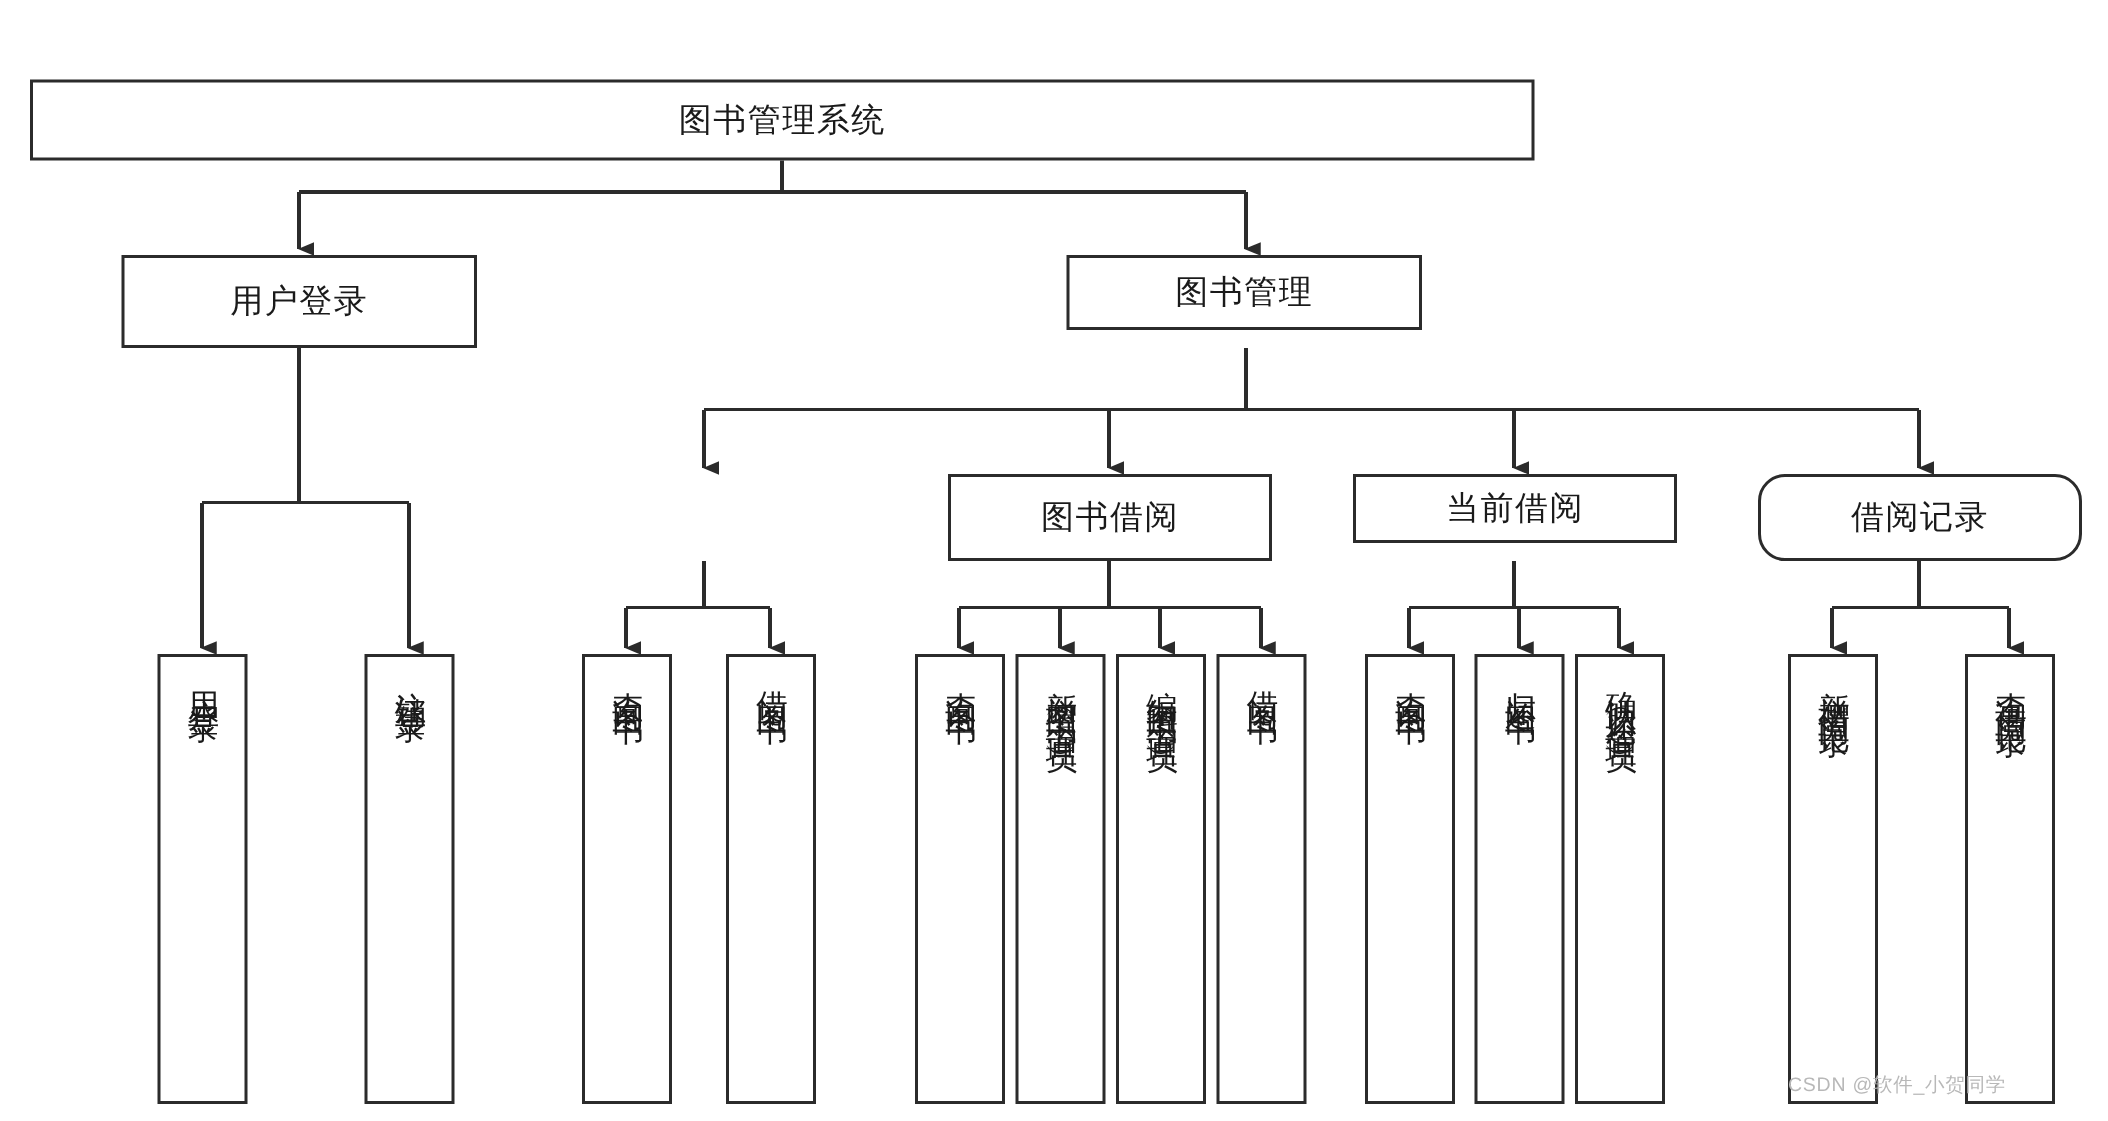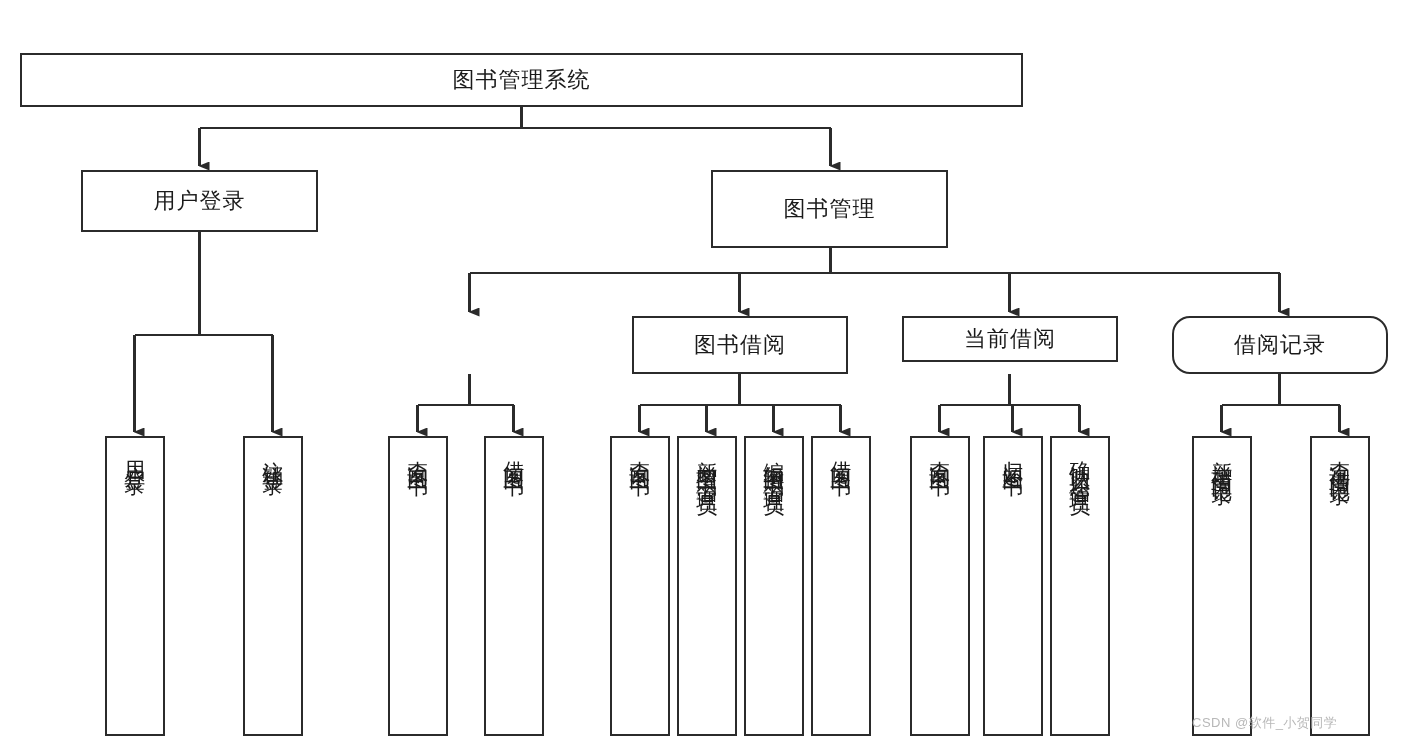--- a/index.html
+++ b/index.html
@@ -125,21 +125,21 @@
     </g>
   </svg>
 
   <div class="node horiz" style="left:20px; top:13px; width:1003px; height:54px;margin-top:40px;">
     <span>图书管理系统</span>
   </div>
 
   <div class="node horiz" style="left:81px; top:170px; width:237px; height:62px;">
     <span>用户登录</span>
   </div>
-  <div class="node horiz" style="left:711px; top:170px; width:237px; height:78px;">
+  <div class="node horiz" style="left:711px; top:170px; width:237px; height:50px;">
     <span>图书管理</span>
   </div>
 
   <div class="node horiz" style="left:632px; top:316px; width:216px; height:58px;">
     <span>图书借阅</span>
   </div>
   <div class="node horiz" style="left:902px; top:316px; width:216px; height:46px;">
     <span>当前借阅</span>
   </div>
   <div class="node horiz" style="left:1172px; top:316px; width:216px; height:58px;border-radius:18px;">

